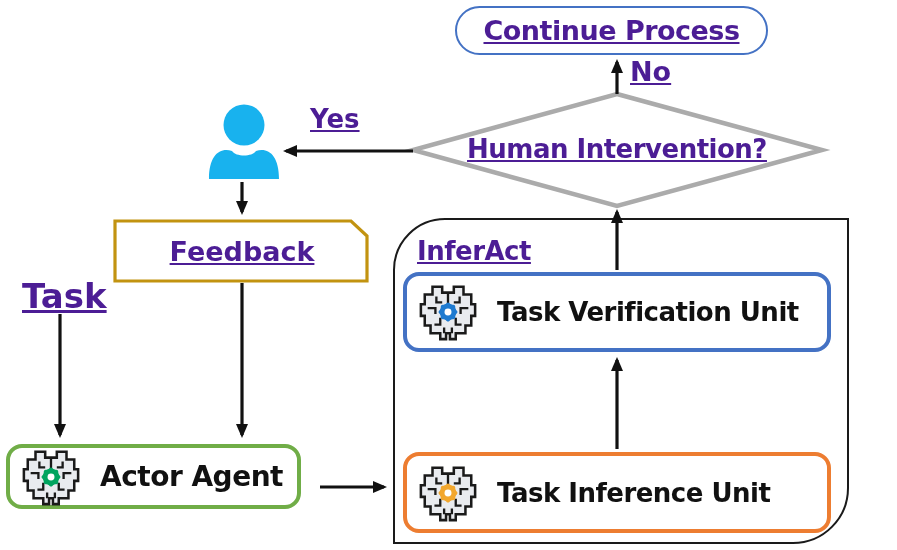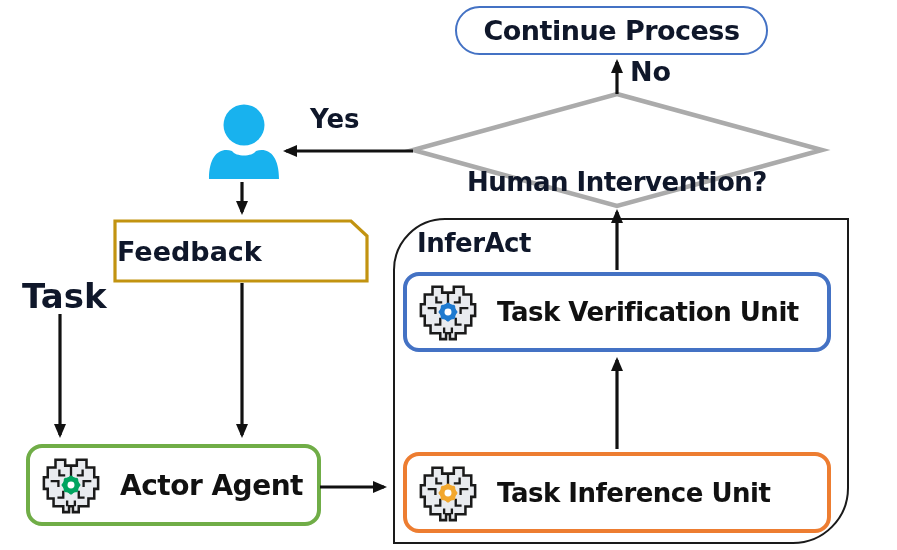--- a/index.html
+++ b/index.html
@@ -1,60 +1,60 @@
 <!DOCTYPE html>
 <html><head>
 <meta charset="utf-8">
 <style>
   html,body{margin:0;padding:0;background:#ffffff;}
   #canvas{
     position:relative;width:897px;height:550px;background:#ffffff;overflow:hidden;
     font-family:"DejaVu Sans","Liberation Sans",sans-serif;color:#111;
   }
-  .lbl{font-weight:700;color:#0f172a;white-space:nowrap;}
+  .lbl{font-weight:700;color:#4c1d95;white-space:nowrap;text-decoration:underline;}
 
   
   .node{
     position:absolute;display:flex;align-items:center;background:#fff;
     box-sizing:border-box;z-index:2;
   }
   .oval{
     left:455px;top:6px;width:313px;height:49px;
     border:2.5px solid #4472c4;border-radius:26px;justify-content:center;
     font-size:27px;font-weight:700;letter-spacing:-.5px;
   }
   .unitbox{border-radius:16px;padding-left:10px;gap:18px;}
   .verification{left:403px;top:272px;width:428px;height:80px;border:4px solid #4472c4;}
   .inference{left:403px;top:452px;width:428px;height:81px;border:4px solid #ed7d31;}
-  .actor{left:26px;top:444px;width:295px;height:82px;border:4px solid #70ad47;}
+  .actor{left:6px;top:444px;width:295px;height:65px;border:4px solid #70ad47;}
   .unitbox .boxlabel{font-size:26px;font-weight:700;letter-spacing:-.5px;white-space:nowrap;}
   .actor .boxlabel{font-size:28px;}
 
   .containerbox{
     position:absolute;left:393px;top:218px;width:456px;height:326px;
     border:2.5px solid #1a1a1a;border-radius:52px 0 56px 0;background:#fff;
     box-sizing:border-box;z-index:1;
   }
 
   .brainicon{width:62px;height:62px;flex:0 0 auto;}
   .gear-blue{color:#1e7ad0;}
   .gear-orange{color:#f2a72e;}
   .gear-green{color:#00a45f;}
 
   
   #overlay{position:absolute;left:0;top:0;width:897px;height:550px;z-index:3;pointer-events:none;}
 
   
   .float-lbl{position:absolute;z-index:4;}
-  .lbl-decision{left:437px;top:134px;width:360px;text-align:center;font-size:26px;letter-spacing:-.5px;margin-top:33px;}
+  .lbl-decision{left:437px;top:134px;width:360px;text-align:center;font-size:26px;letter-spacing:-.5px;}
   .lbl-no{left:630px;top:56px;font-size:27px;}
   .lbl-yes{left:310px;top:104px;width:60px;text-align:left;font-size:26px;}
   .lbl-task{left:22px;top:276px;font-size:34px;}
-  .lbl-feedback{left:117px;top:236px;width:250px;text-align:left;font-size:27px;}
-  .lbl-inferact{left:417px;top:228px;font-size:26px;letter-spacing:-.5px;}
+  .lbl-feedback{left:117px;top:236px;width:250px;text-align:center;font-size:27px;}
+  .lbl-inferact{left:417px;top:236px;font-size:26px;letter-spacing:-.5px;}
 </style>
 </head>
 <body>
 
 <div id="canvas">
 
   <svg width="0" height="0" style="position:absolute" aria-hidden="true">
     <defs>
       <symbol id="brain-sym" viewBox="0 0 64 64">
         <path d="M26,6 h-10 v8 h-8 v10 h-4 v12 h4 v10 h6 v8 h10 v6 h6 v-6 h4 v6 h6 v-6 h10 v-8 h6 v-10 h4 v-12 h-4 v-10 h-8 v-8 h-10 v6 h-12 z" fill="#e9ebef" stroke="#1a1a1a" stroke-width="2.6" stroke-linejoin="miter"></path>

